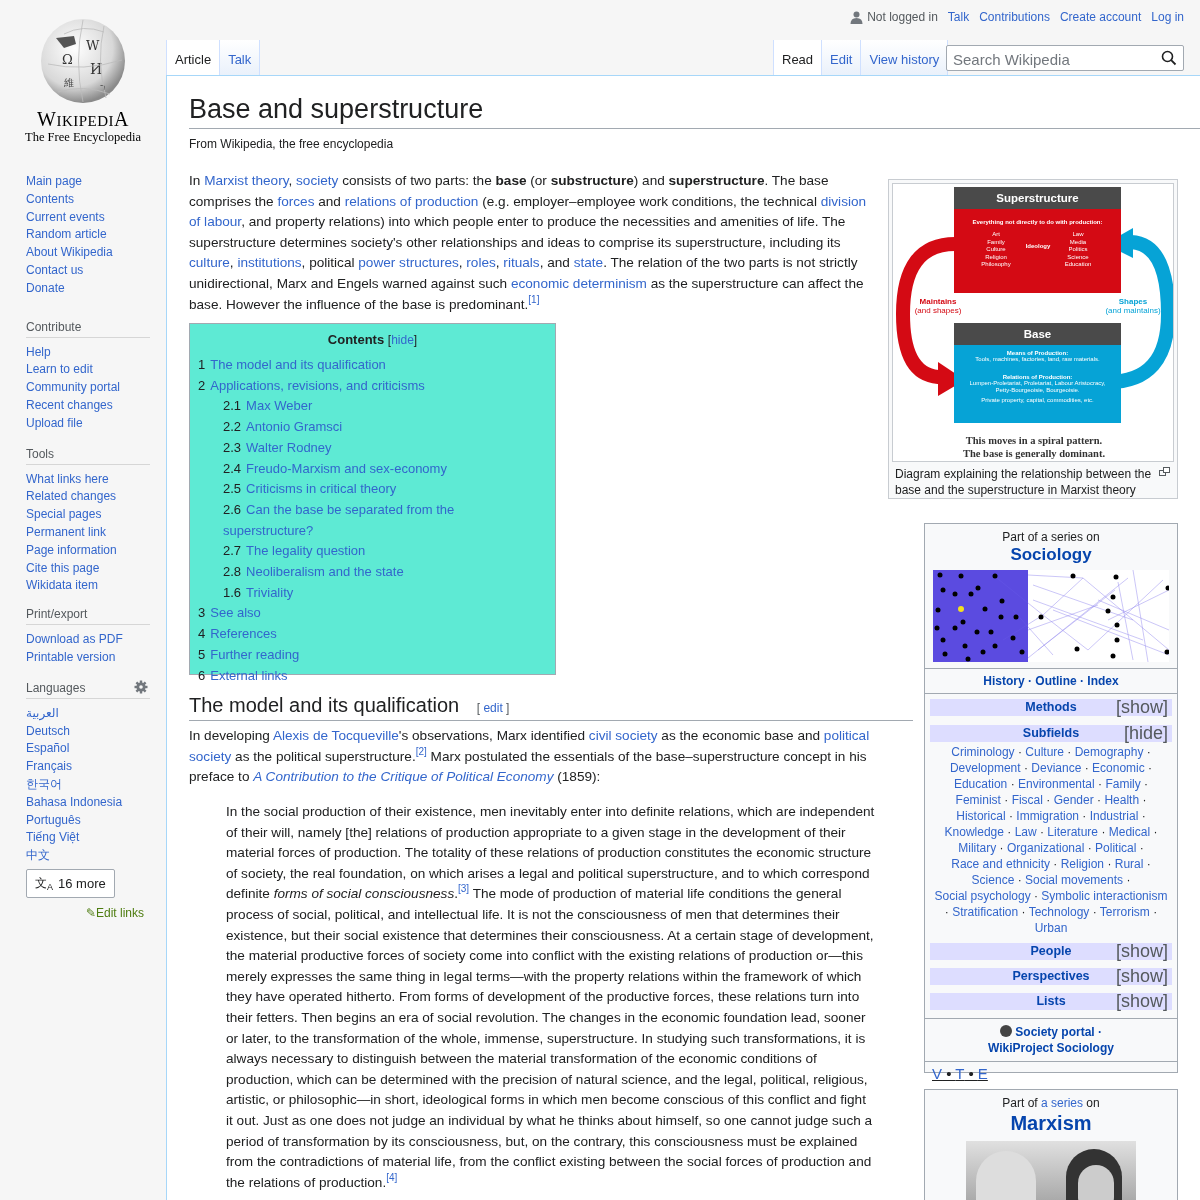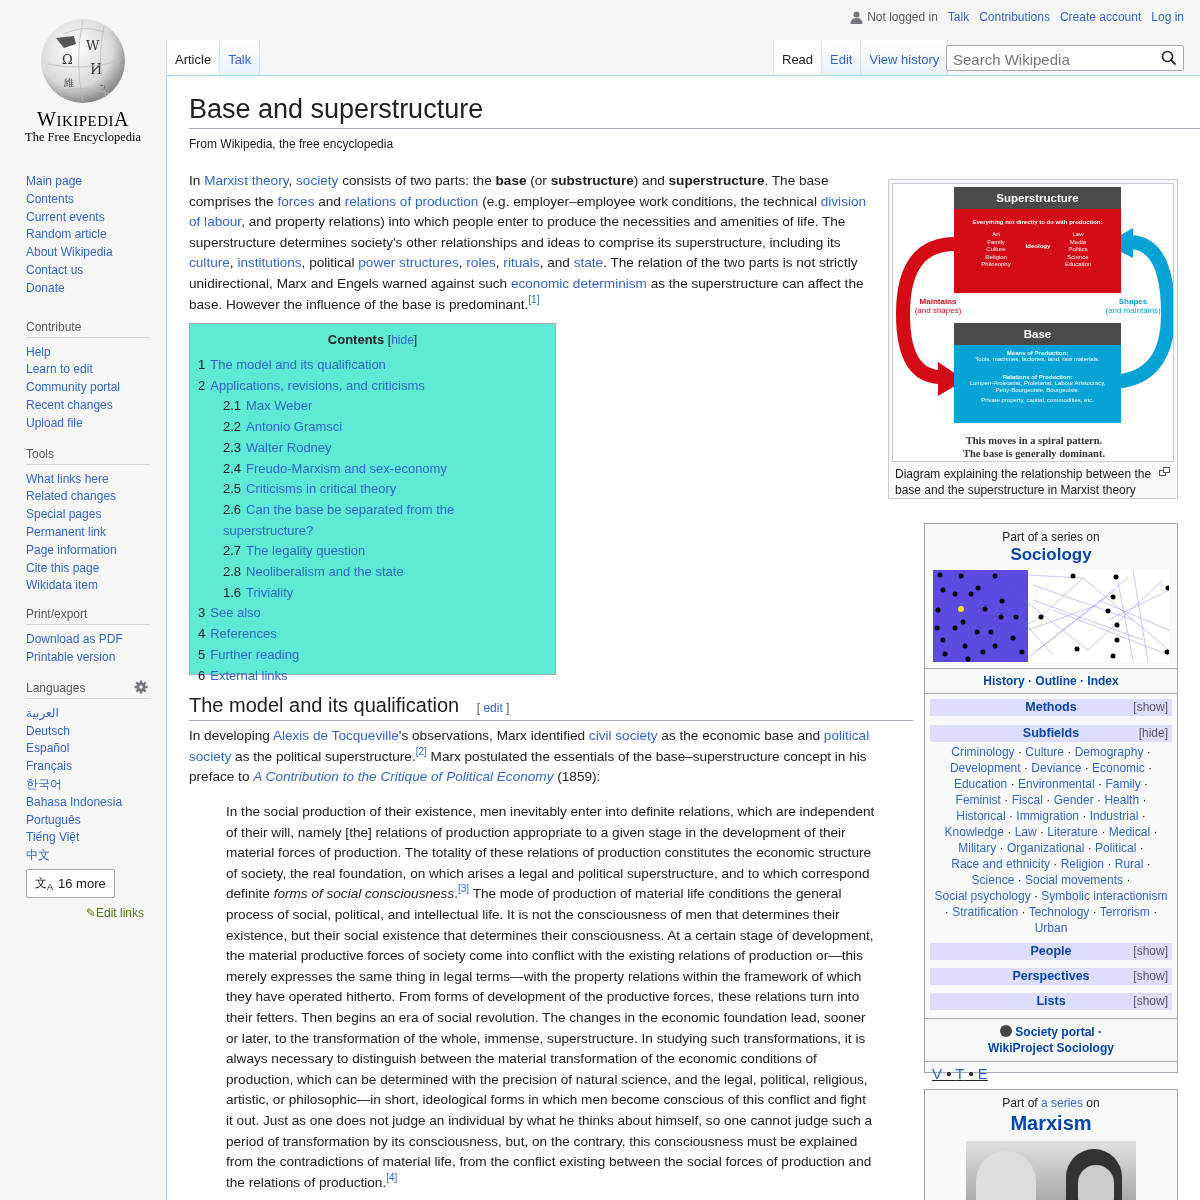--- a/index.html
+++ b/index.html
@@ -145,21 +145,21 @@
     text-align: center; font-size: 12px;
   }
   #sidebox .pretitle { margin-top: 3px; font-size: 12px; }
   #sidebox .title { font-size: 17px; font-weight: bold; color: #0645ad; margin-top: 1px; }
   #sidebox .netimg { width: 236px; height: 92px; margin: 5px auto 0 auto; background: #fff; position: relative; overflow: hidden; }
   #sidebox .hoi { border-top: 1px solid #a2a9b1; border-bottom: 1px solid #a2a9b1; margin: 6px -3px 0 -3px; padding: 5px 0; font-weight: bold; color: #0645ad; }
   .navhead {
     background: #ddddff; margin: 5px 2px 0 2px; height: 17px; position: relative;
     font-weight: bold; color: #0645ad; font-size: 12.5px; line-height: 17px;
   }
-  .navhead .toggle { position: absolute; right: 4px; top: 0; font-weight: normal; color: #54595d; font-size: 12px; }
+  .navhead .toggle { position: absolute; right: 4px; top: 0; font-weight: normal; color: #54595d; font-size: 18px; }
   .navhead .toggle .link { color: #54595d; }
   #subfields { padding: 2px 3px; line-height: 16px; font-size: 12px; }
   #subfields .dot { color: #202122; }
   #sidebox .portals { border-top: 1px solid #a2a9b1; border-bottom: 1px solid #a2a9b1; margin: 8px -3px 0 -3px; padding: 5px 0; font-weight: bold; color: #0645ad; line-height: 16px; }
   #sidebox .vte { text-align: left; font-size: 15px; padding: 3px 4px; text-decoration: underline; }
 
   
   #marxbox {
     position: absolute; left: 757px; top: 1013px; width: 254px; height: 120px;
     background: #f8f9fa; border: 1px solid #a2a9b1; text-align: center; font-size: 12px;

